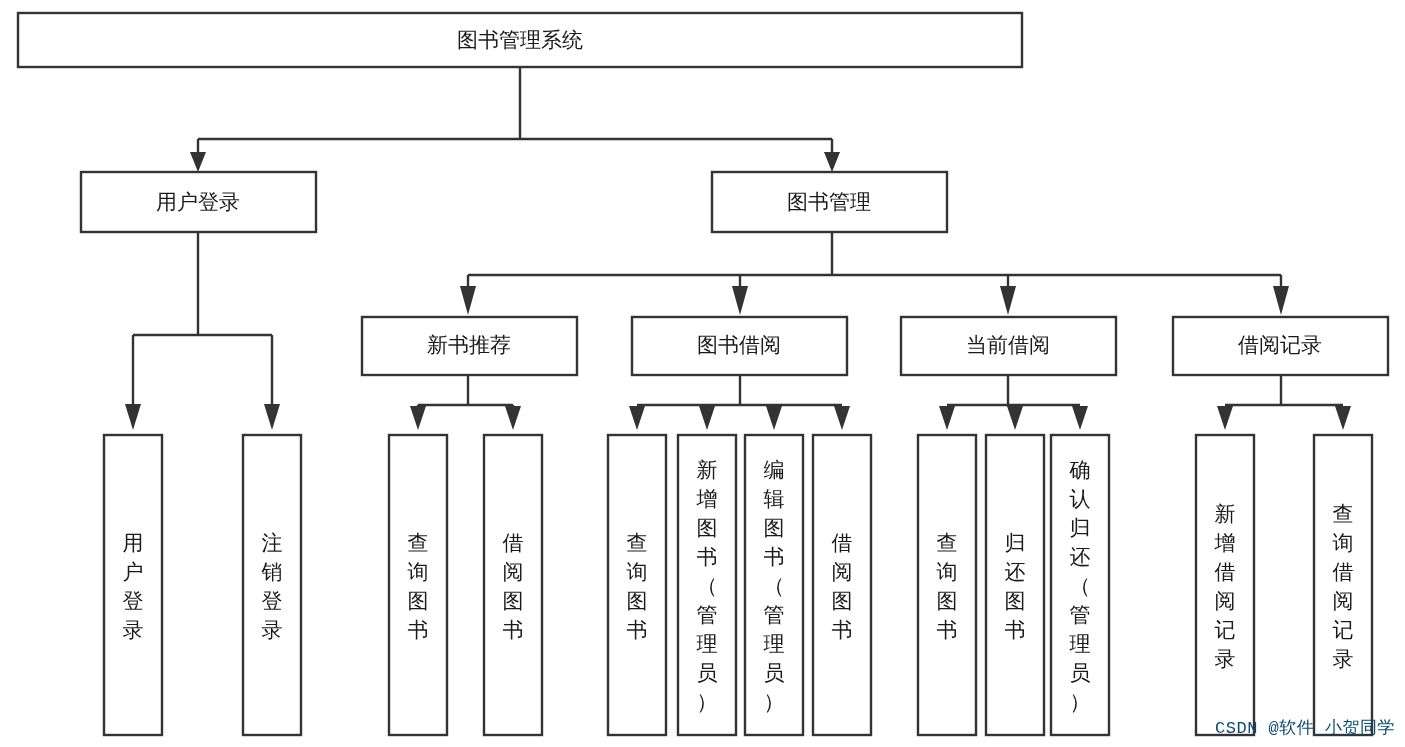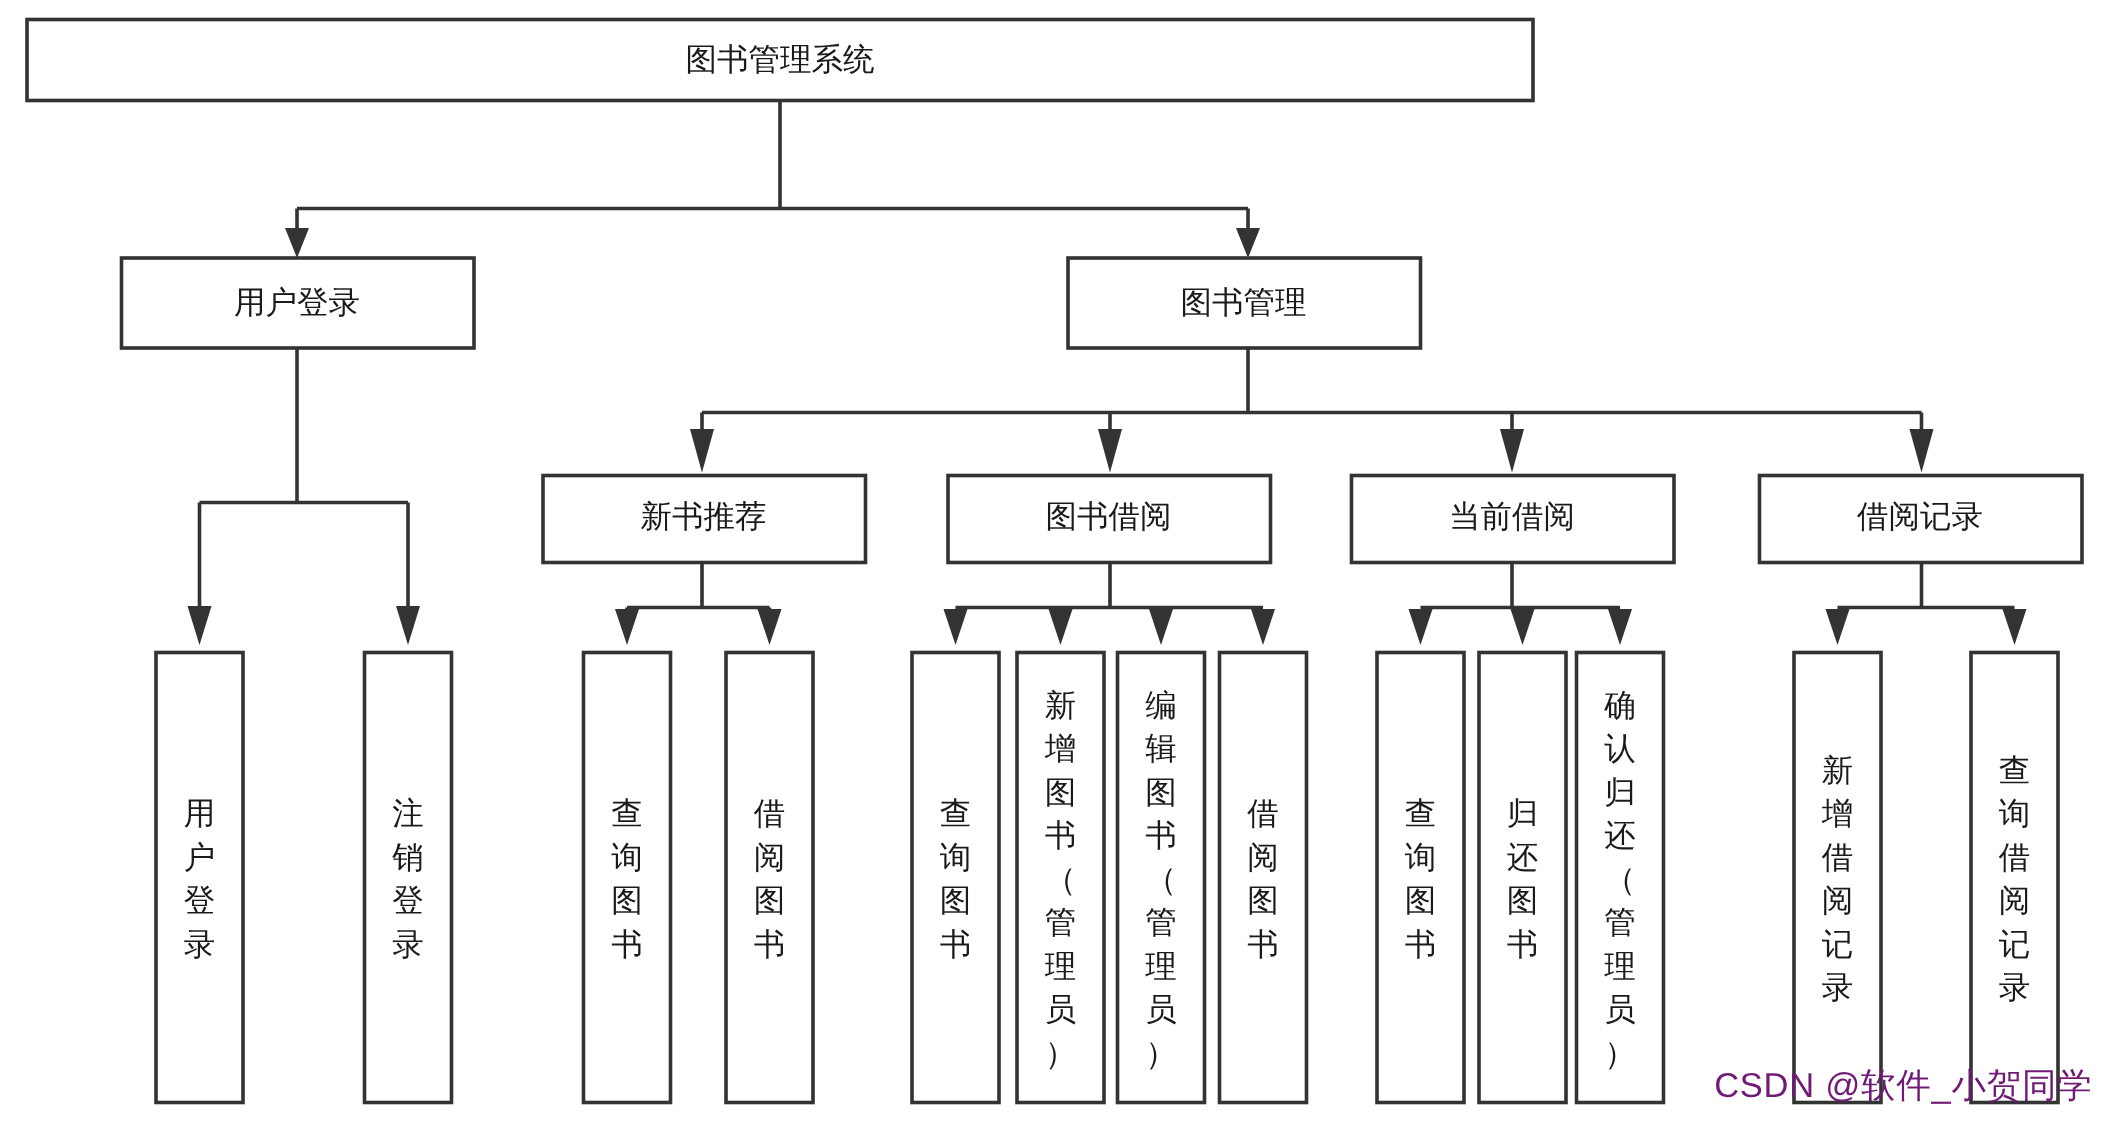--- a/index.html
+++ b/index.html
@@ -50,23 +50,23 @@
   .node-label-v {
     font-family: "Liberation Sans", "DejaVu Sans", sans-serif;
     font-size: 21px;
     fill: #1a1a1a;
     text-anchor: middle;
   }
   .watermark {
     position: absolute;
     right: 10px;
     bottom: 8px;
-    font-family: Liberation Sans, sans-serif;
-    font-size: 23px;
-    color: #701a75;
+    font-family: Liberation Mono, monospace;
+    font-size: 17px;
+    color: #0c4a6e;
     white-space: nowrap;
     letter-spacing: 0.5px;
   }
 </style>
 </head>
 <body>
 
 <div id="diagram-root">
 
   <svg class="diagram-svg" viewBox="0 0 1405 747">

